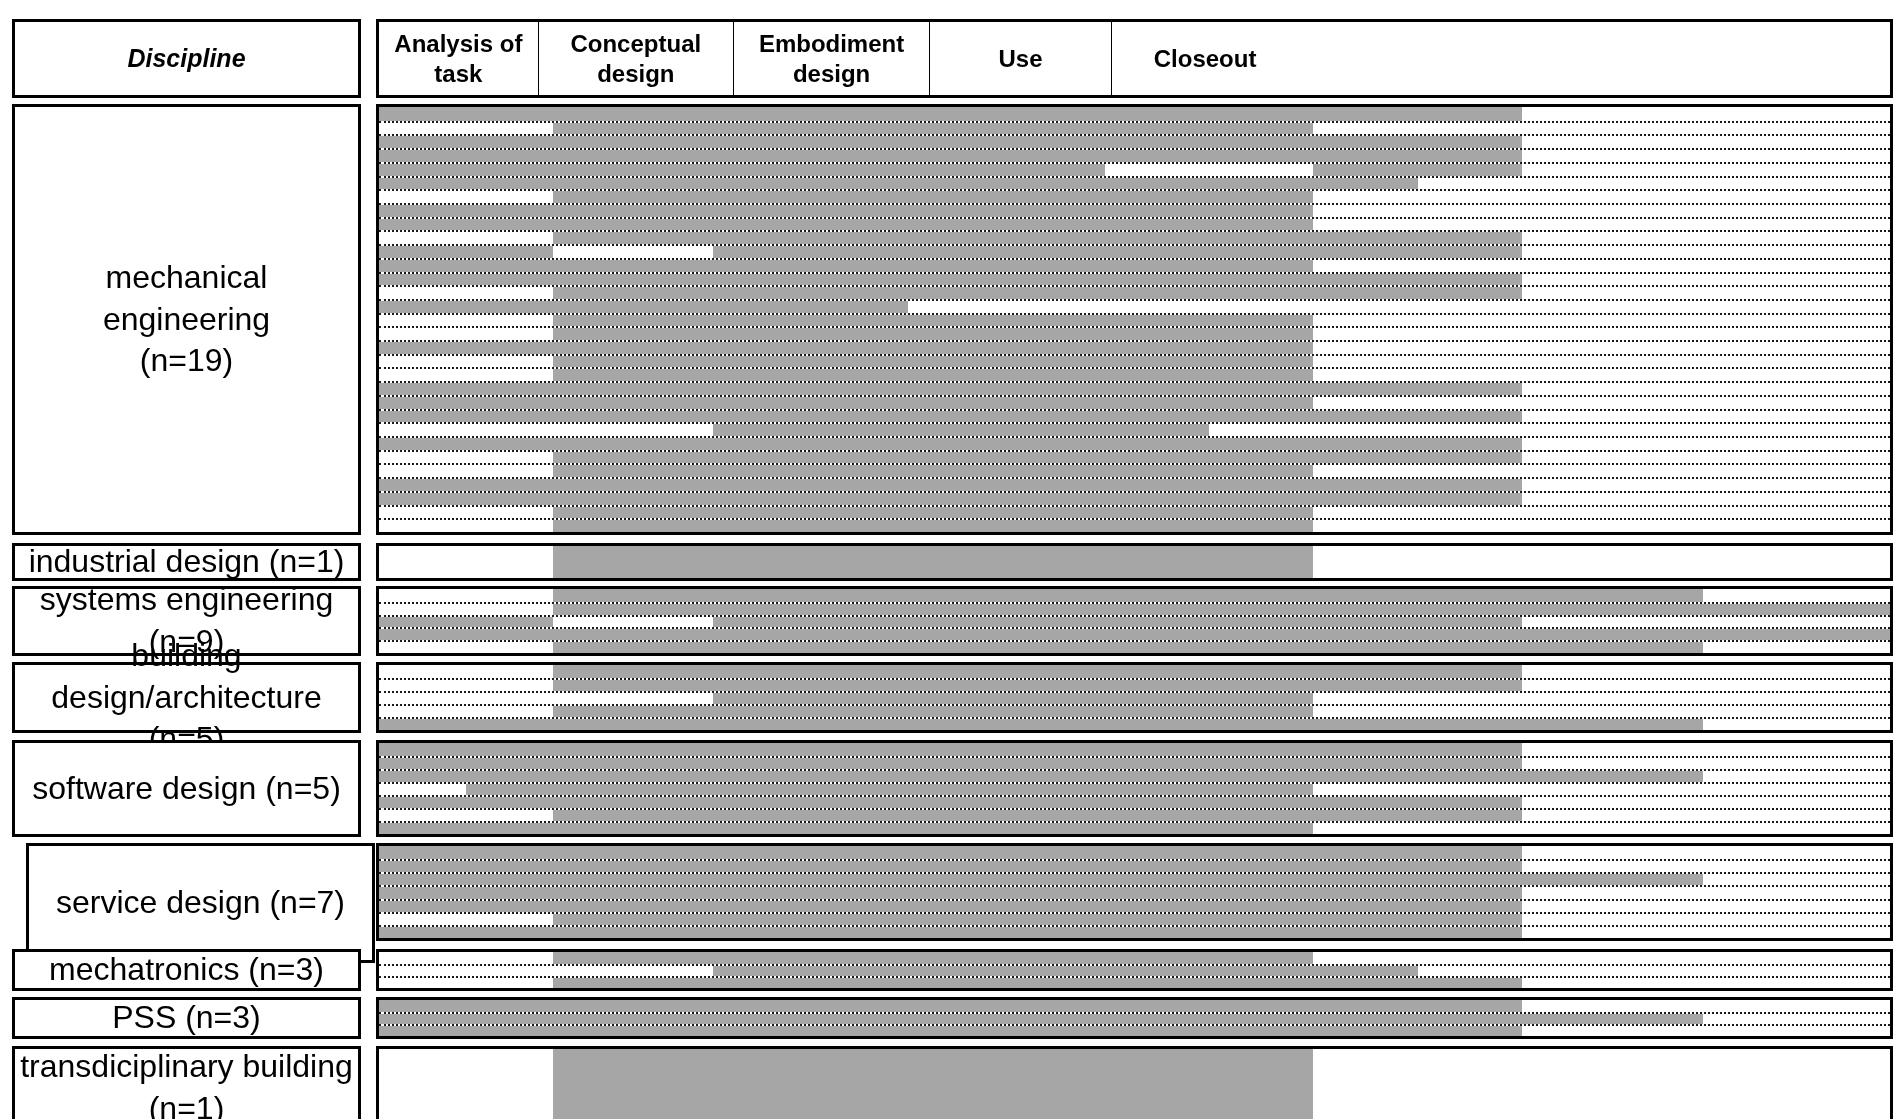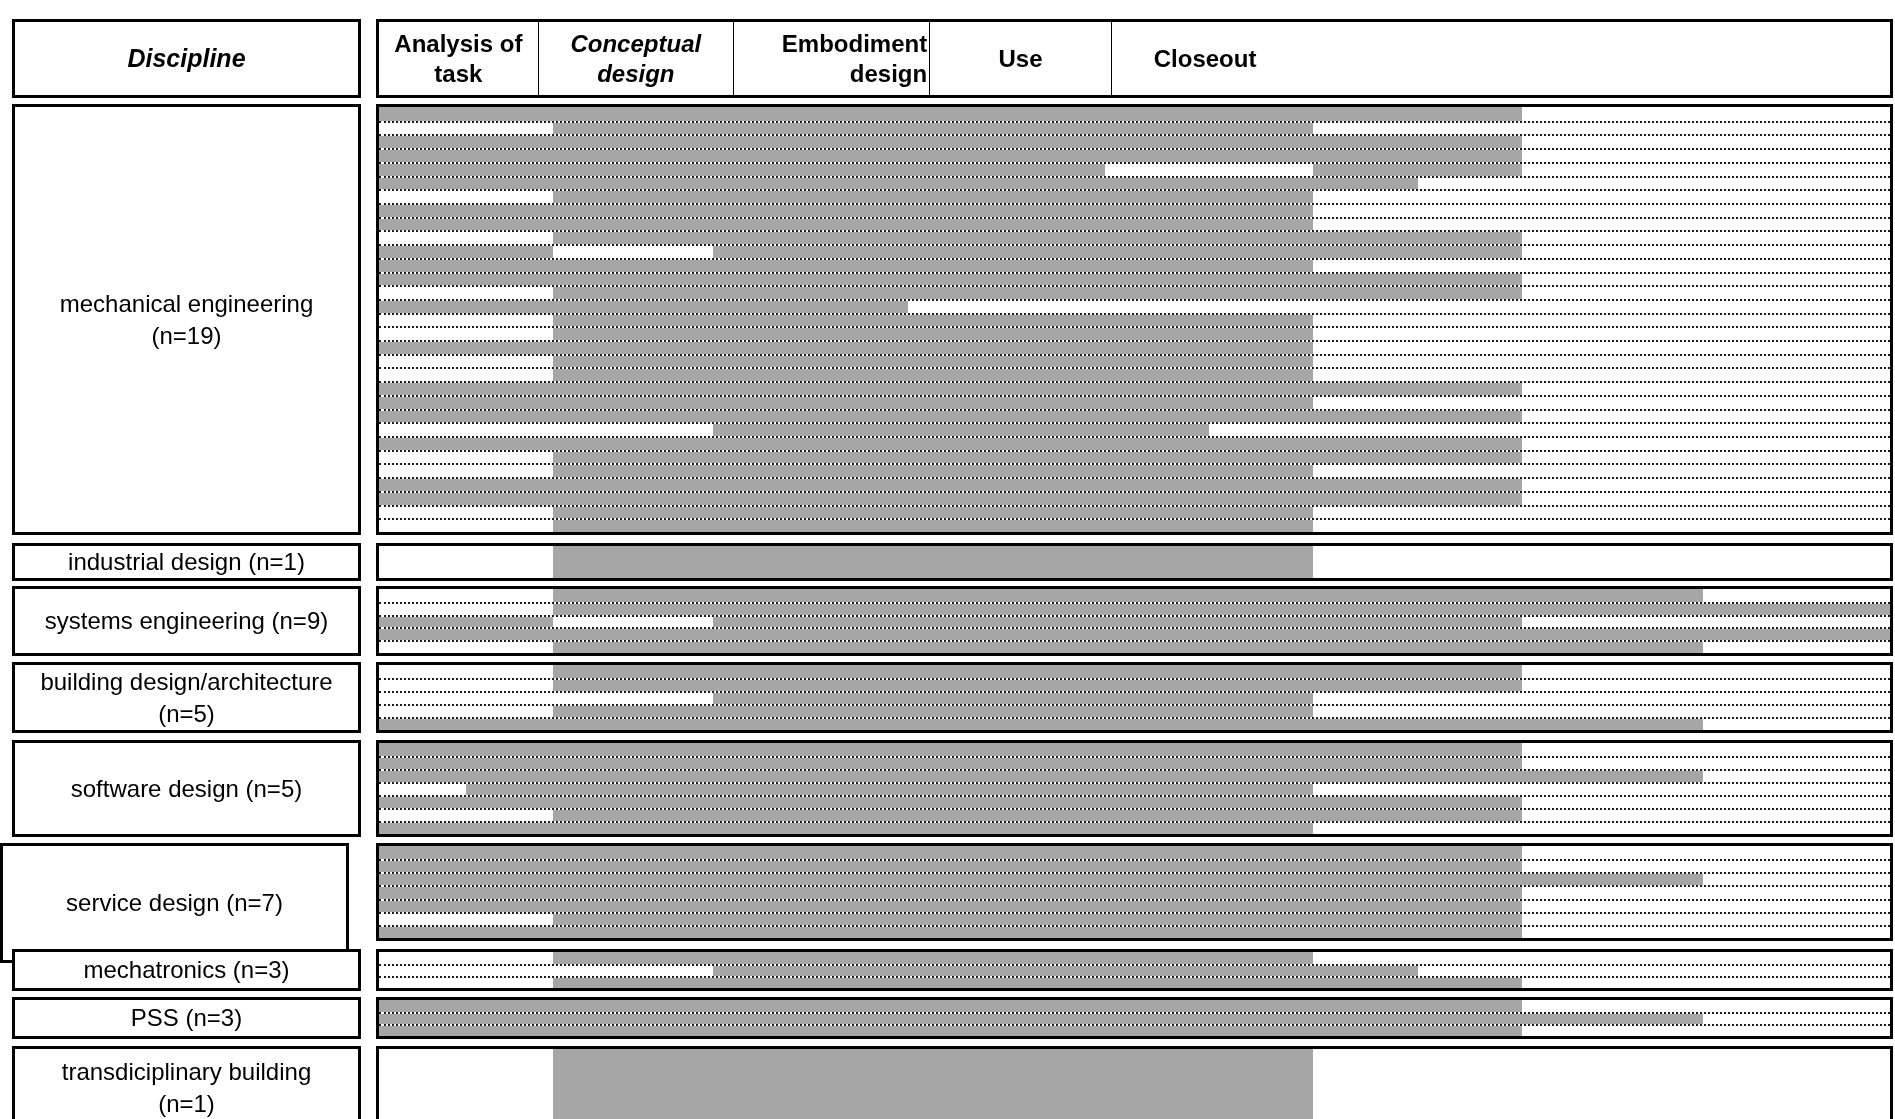--- a/index.html
+++ b/index.html
@@ -7,41 +7,41 @@
          font-family:"Liberation Sans", "DejaVu Sans", sans-serif; color:#000; }
   .box { position:absolute; box-sizing:border-box; border:3px solid #000; background:#fff; }
   .hdr-left { display:flex; align-items:center; justify-content:center;
               font-weight:bold; font-style:italic; font-size:25px; }
   .hdr-right { display:flex; }
   .hdr-cell { box-sizing:border-box; border-right:1.5px solid #000; display:flex;
               align-items:center; justify-content:center; text-align:center;
               font-weight:bold; font-size:24px; line-height:1.25; padding:0 2px; }
   .hdr-cell:last-child { border-right:none; }
   .label-box { display:flex; align-items:center; justify-content:center; text-align:center;
-               font-size:24px; line-height:1.3; padding:0 4px; }
+               font-size:32px; line-height:1.3; padding:0 4px; }
   .grid { overflow:hidden; }
   .grid-row { position:absolute; left:0; right:0; box-sizing:border-box; }
   .grid-row.sep { border-top:2px dotted #1a1a1a; }
   .bar { position:absolute; top:0; bottom:0; background:#a6a6a6; }
   .cut-bottom { border-bottom:none; }
 </style>
 </head>
 <body>
 
 <div class="box hdr-left" style="left:12px; top:19px; width:349px; height:79px;">
   <span>Discipline</span>
 </div>
 <div class="box hdr-right" id="phase-header" style="left:376px; top:19px; width:1517px; height:79px;">
   <div class="hdr-cell" style="width: 10.57%;">
       <span>Analysis of task</span>
     </div>
-  <div class="hdr-cell" style="width: 12.92%; font-style: italic;">
+  <div class="hdr-cell" style="width: 12.92%;">
       <span>Conceptual design</span>
     </div>
-  <div class="hdr-cell" style="width: 12.99%; text-align: right;">
+  <div class="hdr-cell" style="width: 12.99%;">
       <span>Embodiment design</span>
     </div>
   <div class="hdr-cell" style="width: 12.02%;">
       <span>Use</span>
     </div>
   <div class="hdr-cell" style="width: 12.35%;">
       <span>Closeout</span>
     </div>
 </div>
 
@@ -53,21 +53,21 @@
 </div>
 <div class="box label-box" style="left:12px; top:586px; width:349px; height:70px;">
   <span>systems engineering (n=9)</span>
 </div>
 <div class="box label-box" style="left:12px; top:662px; width:349px; height:71px;">
   <span><span>building design/architecture</span><br><span>(n=5)</span></span>
 </div>
 <div class="box label-box" style="left:12px; top:740px; width:349px; height:97px;">
   <span>software design (n=5)</span>
 </div>
-<div class="box label-box" style="left:0; top:843px; width:349px; height:120px;">
+<div class="box label-box" style="left:26px; top:843px; width:349px; height:120px;">
   <span>service design (n=7)</span>
 </div>
 <div class="box label-box" style="left:12px; top:949px; width:349px; height:42px;">
   <span>mechatronics (n=3)</span>
 </div>
 <div class="box label-box" style="left:12px; top:997px; width:349px; height:42px;">
   <span>PSS (n=3)</span>
 </div>
 <div class="box label-box cut-bottom" style="left:12px; top:1046px; width:349px; height:80px;">
   <span><span>transdiciplinary building</span><br><span>(n=1)</span></span>

